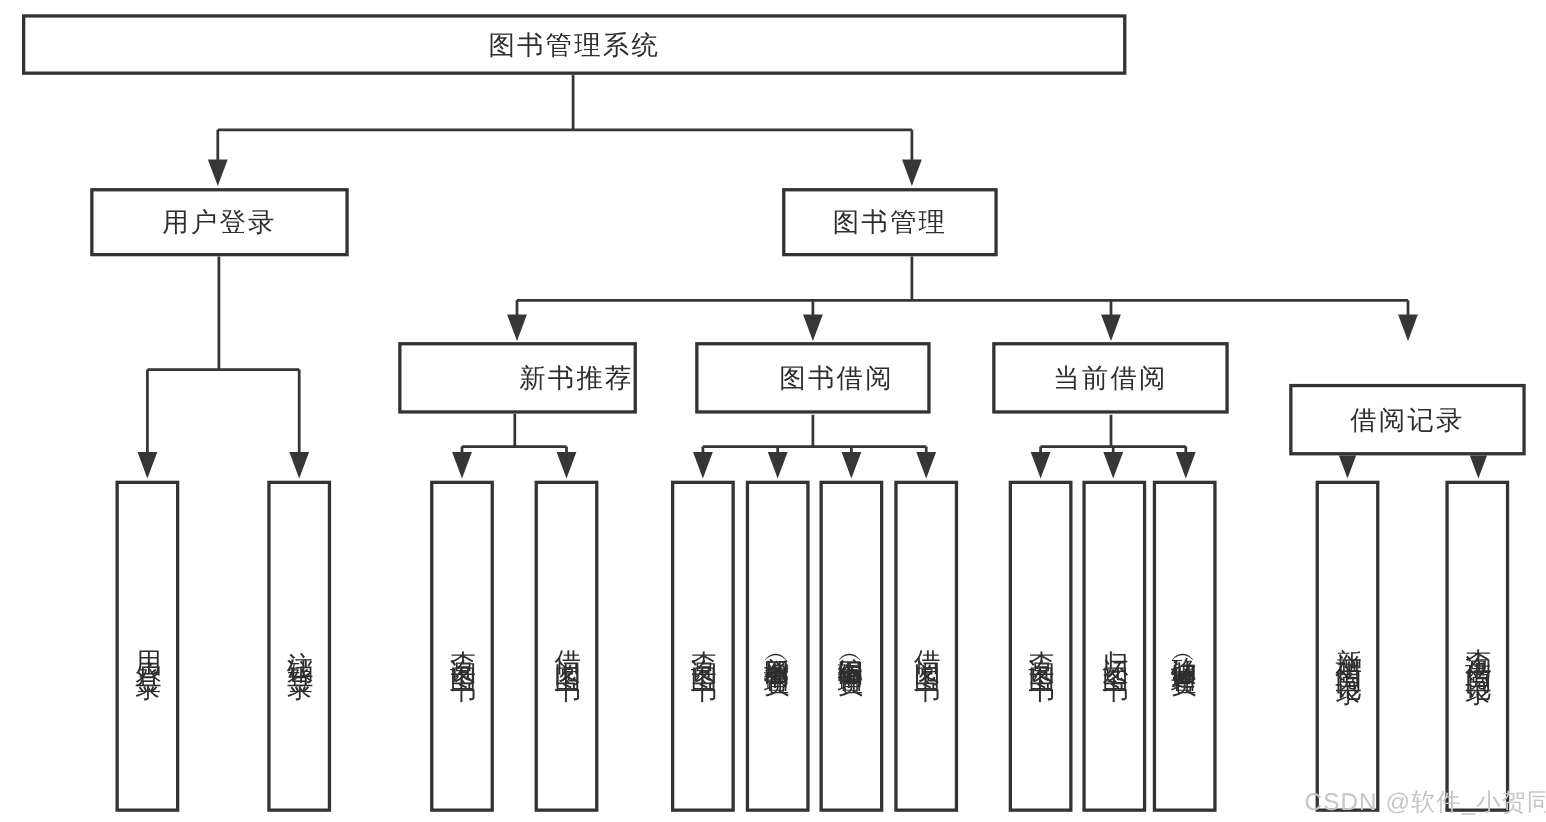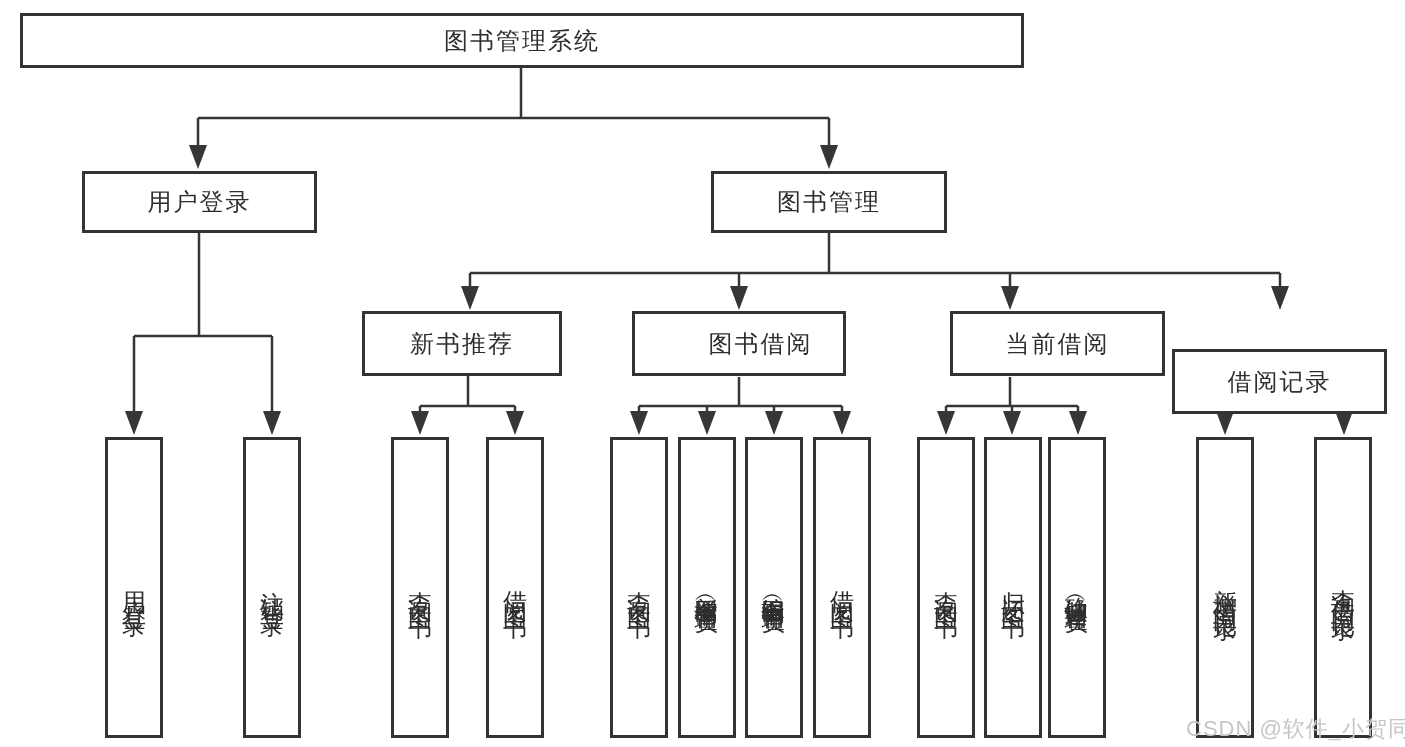--- a/index.html
+++ b/index.html
@@ -9,25 +9,25 @@
   }
   svg.connectors { position:absolute; left:0; top:0; z-index:0; }
   .node {
     position:absolute; box-sizing:border-box; border:3px solid #333333;
     background:#ffffff; display:flex; align-items:center; justify-content:center;
     color:#2e2e2e; z-index:1;
   }
   .hlabel { font-size:24px; letter-spacing:2px; white-space:nowrap; }
   .root-node   { left:20px;  top:13px;  width:1004px; height:55px; }
   .n-login     { left:82px;  top:171px; width:235px;  height:62px; }
-  .n-mgmt      { left:711px; top:171px; width:236px;  height:62px; }
+  .n-mgmt      { left:711px; top:171px; width:196px;  height:62px; }
   .l3          { top:311px; height:65px; }
-  .n-recommend { left:362px;  width:200px; }
+  .n-recommend { left:362px;  width:217px;justify-content:flex-end; }
   .n-borrow    { left:632px;  width:214px;padding-left:43px; }
-  .n-current   { left:902px;  width:215px;margin-left:48px; }
+  .n-current   { left:902px;  width:215px; }
   .n-record    { left:1172px; width:215px;margin-top:38px; }
   .vnode { top:437px; width:58px; height:301px; }
   .vnode span {
     writing-mode:vertical-rl; text-orientation:mixed;
     font-size:24px; letter-spacing:8px; white-space:nowrap; color:#2e2e2e;
   }
   .vnode.six span  { letter-spacing:6px; }
   .vnode.long span { font-size:23px; letter-spacing:2px; }
   .vx1  { left:105px; }  .vx2  { left:243px; }
   .vx3  { left:391px; }  .vx4  { left:486px; }

